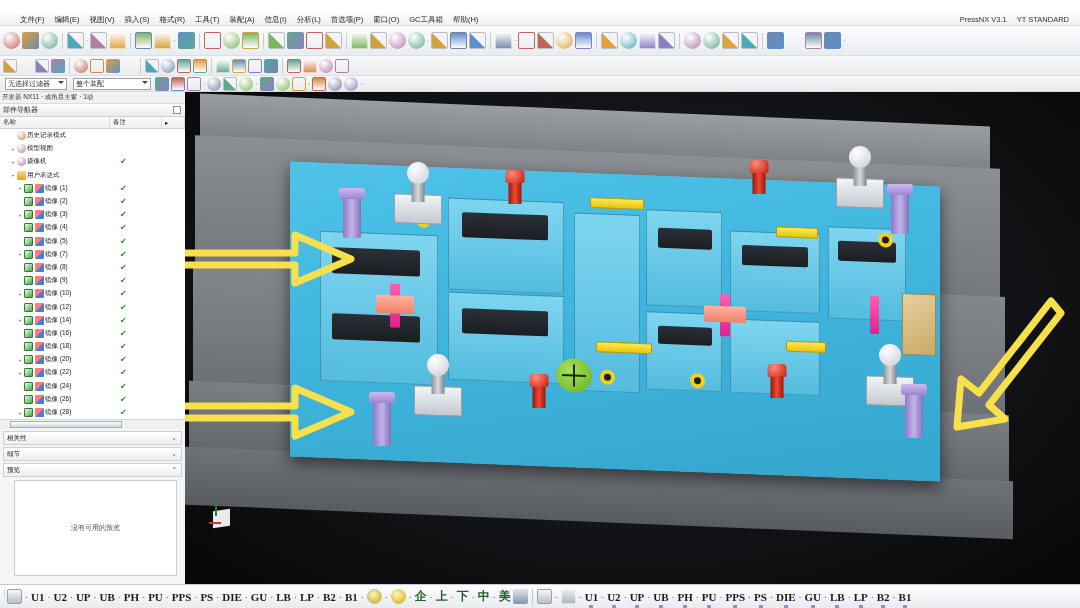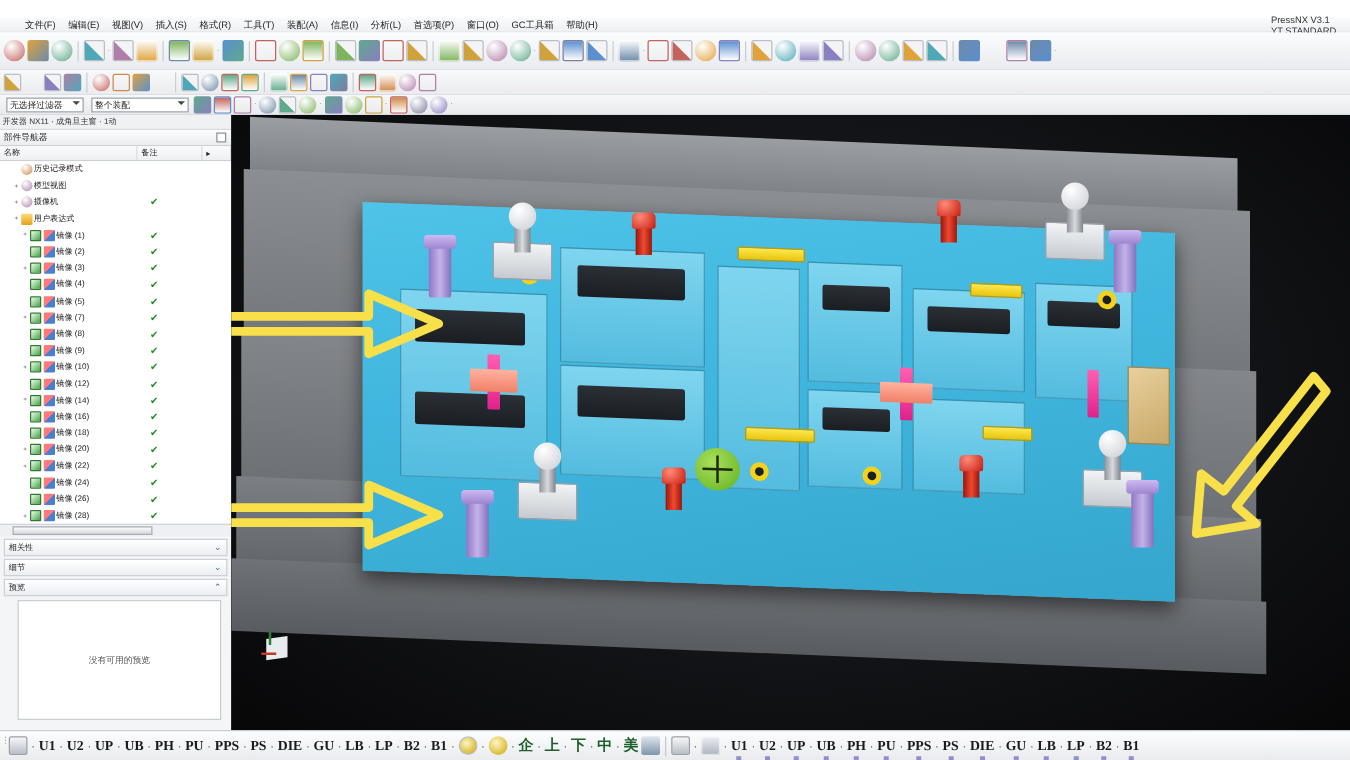--- a/index.html
+++ b/index.html
@@ -19,21 +19,21 @@
                 color:#2a8f9e; letter-spacing:1.1px; }
   .tb-wbtns { position:absolute; right:2px; top:2px; display:flex; gap:2px; }
   .tb-wbtn { width:11px; height:9px; border:1px solid #c2c7cc; background:#f3f4f6;
              font-size:6px; line-height:8px; text-align:center; color:#555; }
 
   
   .menubar { position:absolute; left:0; top:14px; width:1080px; height:12px;
              background:linear-gradient(#fafbfc,#eef0f2); border-bottom:1px solid #dfe3e7;
              display:flex; align-items:center; padding-left:15px; }
   .menu-item { font-size:7.5px; color:#242424; padding:0 5px; white-space:nowrap; }
-  .menu-right { margin-left:auto; display:flex; align-items:flex-start; padding-right:6px;flex-direction:column; }
+  .menu-right { margin-left:auto; display:flex; align-items:center; padding-right:6px; }
   .menu-right .menu-item { color:#333; }
 
   
   .toolbar1 { position:absolute; left:0; top:26px; width:1080px; height:30px;
               background:linear-gradient(#fbfcfd,#e9ecef); border-bottom:1px solid #dcdfe3;
               display:flex; align-items:center; padding-left:2px; overflow:hidden; }
   
   .toolbar2 { position:absolute; left:0; top:56px; width:1080px; height:20px;
               background:linear-gradient(#f8f9fa,#ececef); border-bottom:1px solid #dcdfe3;
               display:flex; align-items:center; padding-left:2px; overflow:hidden; }

